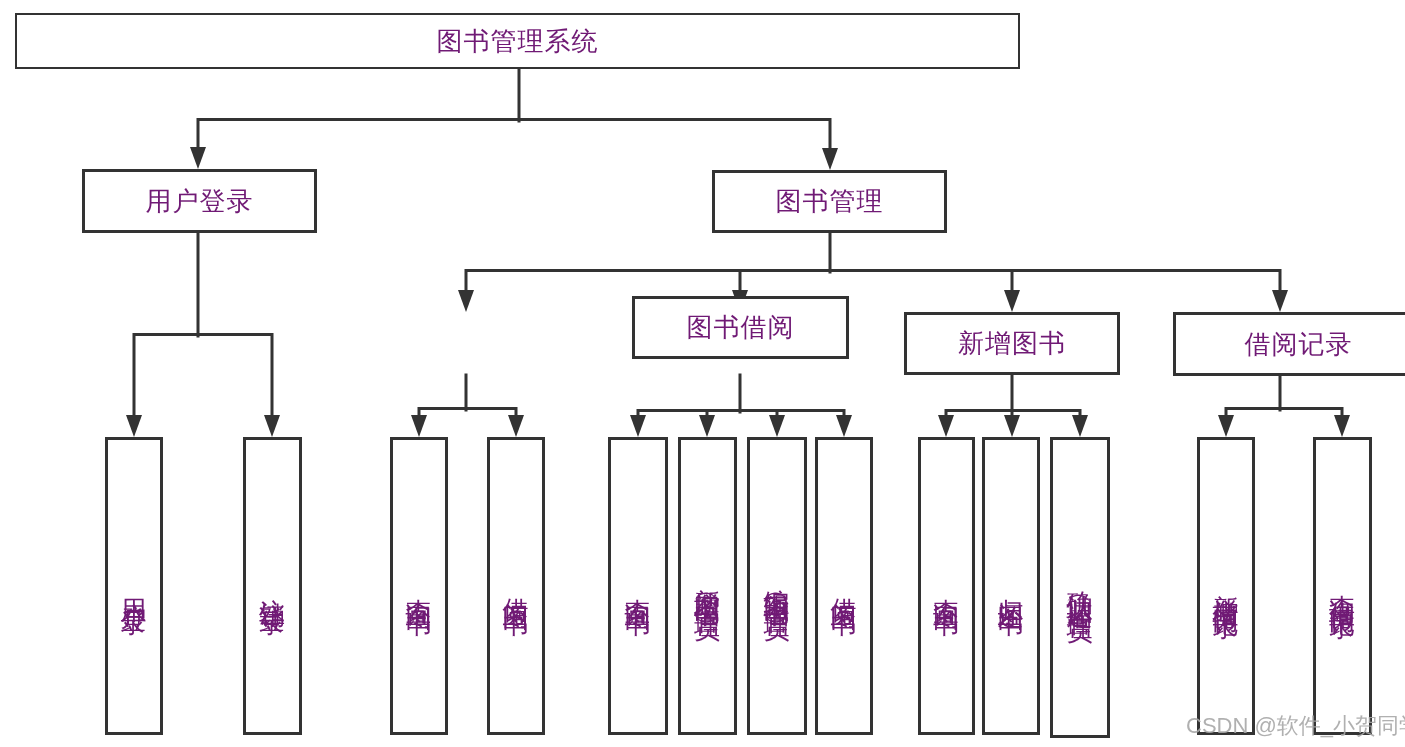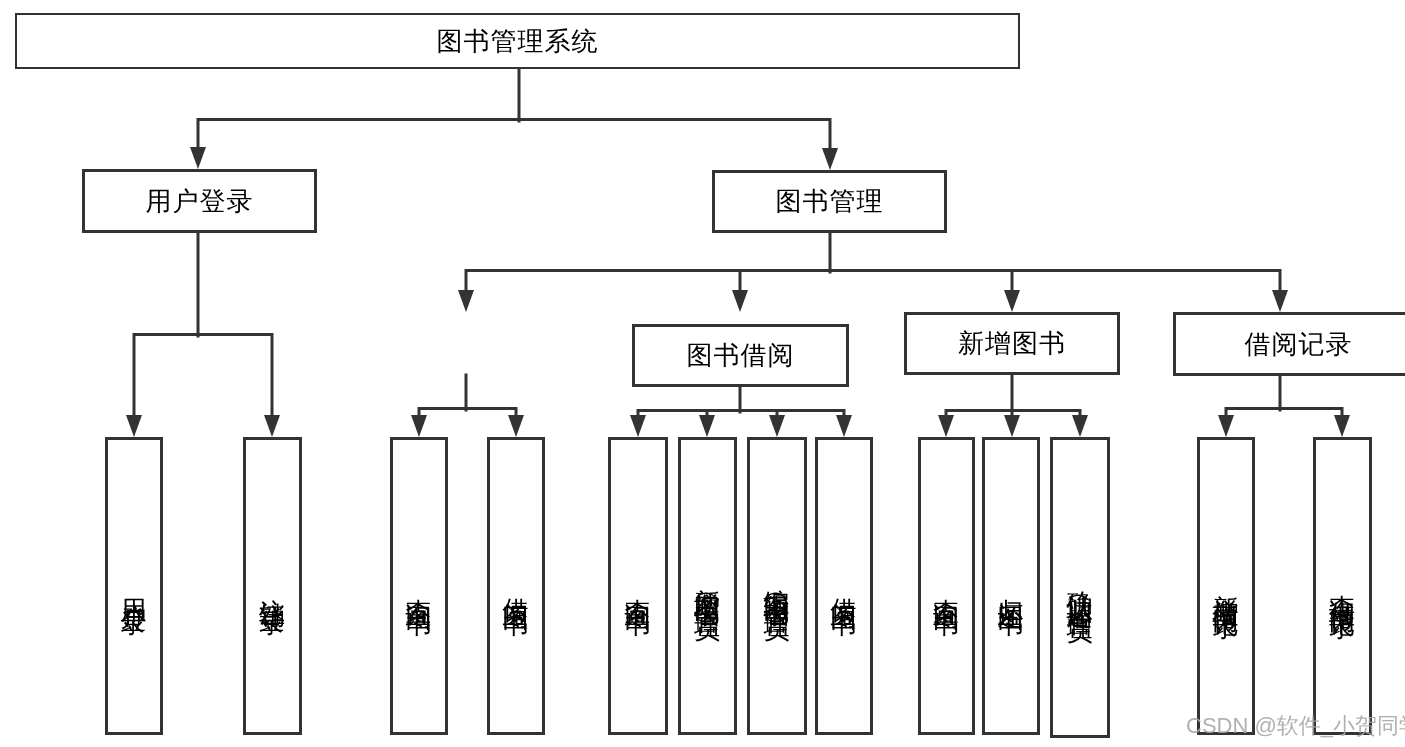--- a/index.html
+++ b/index.html
@@ -13,21 +13,21 @@
   }
   .connectors{position:absolute;left:0;top:0;width:1405px;height:747px;}
   .box{
     position:absolute;
     box-sizing:border-box;
     background:#ffffff;
     border:3px solid #333333;
     display:flex;align-items:center;justify-content:center;
     font-size:26px;
     letter-spacing:1px;
-    color:#000000;
+    color:#701a75;
     text-align:center;
     z-index:2;
   }
   .box.root{border-width:2px;}
   .box.v{
     writing-mode:vertical-rl;
     text-orientation:mixed;
     letter-spacing:4px;
     line-height:1;
   }
@@ -79,21 +79,21 @@
     <polygon fill="#333333" points="1072,415 1088,415 1080,437"></polygon>
     <polygon fill="#333333" points="1218,415 1234,415 1226,437"></polygon>
     <polygon fill="#333333" points="1334,415 1350,415 1342,437"></polygon>
   </svg>
 
   <div class="box root" style="left:15px;top:13px;width:1005px;height:56px">图书管理系统</div>
 
   <div class="box" style="left:82px;top:169px;width:235px;height:64px">用户登录</div>
   <div class="box" style="left:712px;top:170px;width:235px;height:63px">图书管理</div>
 
-  <div class="box" style="left:632px;top:324px;width:217px;height:63px">图书借阅</div>
+  <div class="box" style="left:632px;top:296px;width:217px;height:63px">图书借阅</div>
   <div class="box" style="left:904px;top:312px;width:216px;height:63px">新增图书</div>
   <div class="box" style="left:1173px;top:312px;width:251px;height:64px">借阅记录</div>
 
   <div class="box v" style="left:105px;top:437px;width:58px;height:298px">用户登录</div>
   <div class="box v" style="left:243px;top:437px;width:59px;height:298px">注销登录</div>
 
   <div class="box v" style="left:390px;top:437px;width:58px;height:298px">查询图书</div>
   <div class="box v" style="left:487px;top:437px;width:58px;height:298px">借阅图书</div>
 
   <div class="box v" style="left:608px;top:437px;width:60px;height:298px">查询图书</div>

